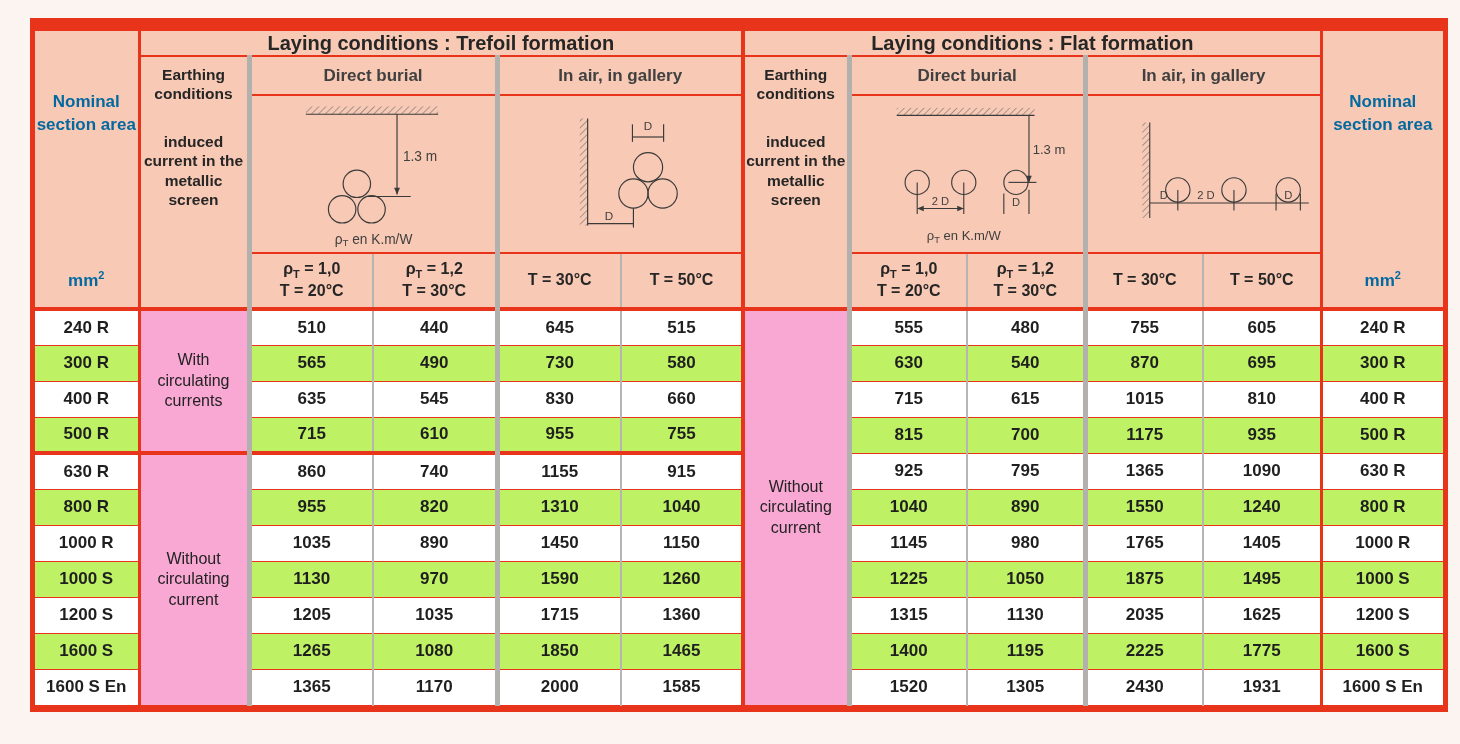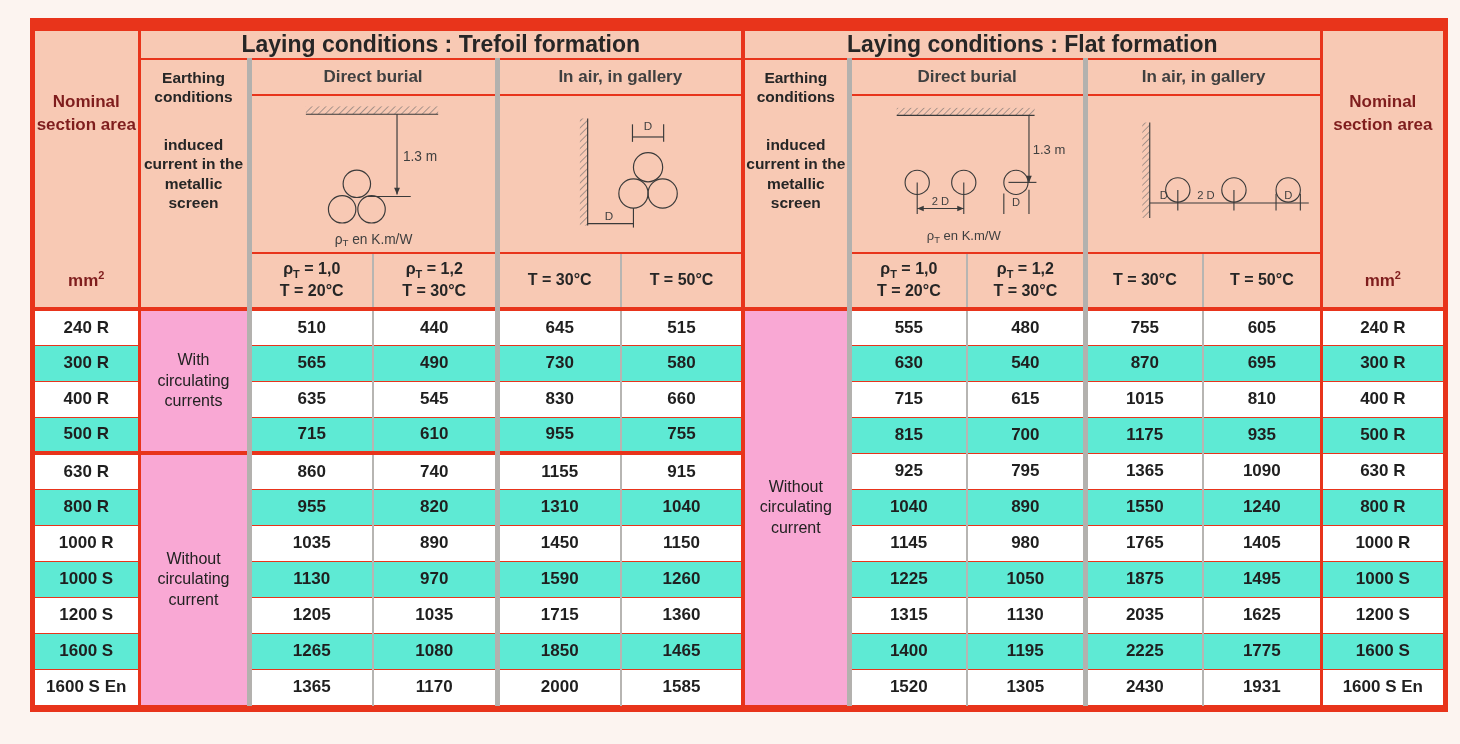--- a/index.html
+++ b/index.html
@@ -16,44 +16,44 @@
   }
   table.rt{
     border-collapse:collapse;table-layout:fixed;
     width:1408px;background:#f8c9b4;
   }
   td{padding:0;text-align:center;vertical-align:middle;color:#1f1f1f;}
   
   .hr1{height:25px;}.hr2{height:31px;}.hr3{height:158px;}.hr4{height:56px;}
   .dr{height:36px;}
   .hcell{background:#f8c9b4;}
-  .lay{font-weight:700;font-size:23px;border-bottom:2px solid #e8341b;color:#262626;}
+  .lay{font-weight:700;font-size:20px;border-bottom:2px solid #e8341b;color:#262626;}
   .blk{font-weight:700;font-size:17px;border-bottom:2px solid #e8341b;color:#404040;}
   .diag{border-bottom:2px solid #e8341b;}
   .sub{font-weight:700;font-size:16px;line-height:1.3;border-bottom:4px solid #e8341b;color:#262626;}
   .sub sub,.nom-head sup{font-size:11px;}
   .earth-head{
     vertical-align:top;font-weight:700;font-size:15.5px;line-height:1.25;
     padding-top:8px;border-bottom:4px solid #e8341b;color:#262626;
   }
   .earth-head .gap{height:28px;}
-  .nom-head{font-weight:700;font-size:17px;border-bottom:4px solid #e8341b;vertical-align:top;color:#7f1d1d;}
+  .nom-head{font-weight:700;font-size:17px;border-bottom:4px solid #e8341b;vertical-align:top;color:#0369a1;}
   .nh-wrap{display:flex;flex-direction:column;justify-content:space-between;box-sizing:border-box;height:276px;padding:60px 0 16px;}
   .nh-title{line-height:1.35;}
   
   .nomL{border-right:3px solid #e8341b;}
   .c-nomR{border-left:3px solid #e8341b;}
   .c-earthL{border-left:3px solid #e8341b;}
   .c-earthR{border-left:4px solid #e8341b;margin-top:44px;}
   .c-t1,.c-t3,.c-f1,.c-f3{border-left:5px solid #b3b1ae;}
   .c-t2,.c-t4,.c-f2,.c-f4{border-left:2px solid #b7b5b2;}
   
   .dr td{border-bottom:1px solid #e8341b;}
   .val,.nom{font-weight:700;font-size:17px;background:#ffffff;}
-  tr.band .val,tr.band .nom{background:#5eead4;margin-top:41px;}
+  tr.band .val,tr.band .nom{background:#bef264;margin-top:41px;}
   .earth{
     background:#f9a8d4;font-weight:400;font-size:16px;line-height:1.3;
     color:#222;padding:0 4px;
   }
   .tt{border-top:4px solid #e8341b !important;}
   
   .diag svg{display:block;width:100%;height:156px;}
   .dln{stroke:#3a3a3a;stroke-width:1.2;fill:none;}
   .dfill{fill:#3a3a3a;stroke:none;}
   .dtext{font-family:"Liberation Sans",sans-serif;font-size:14px;fill:#3f3f3f;font-weight:400;}

